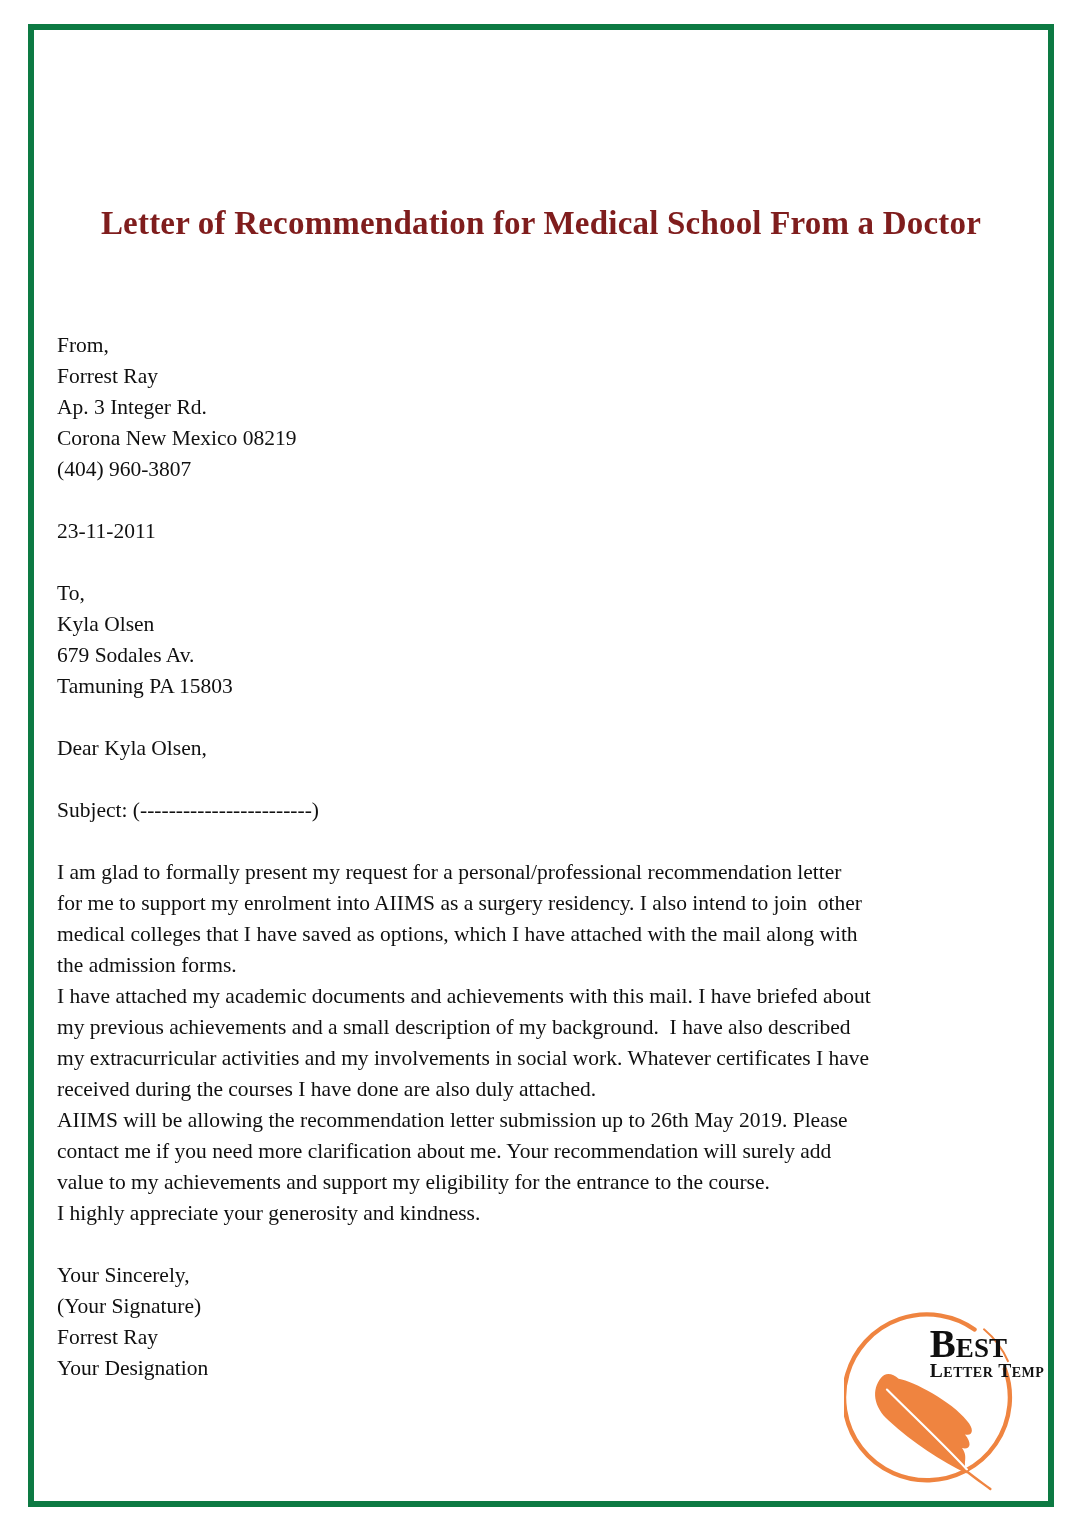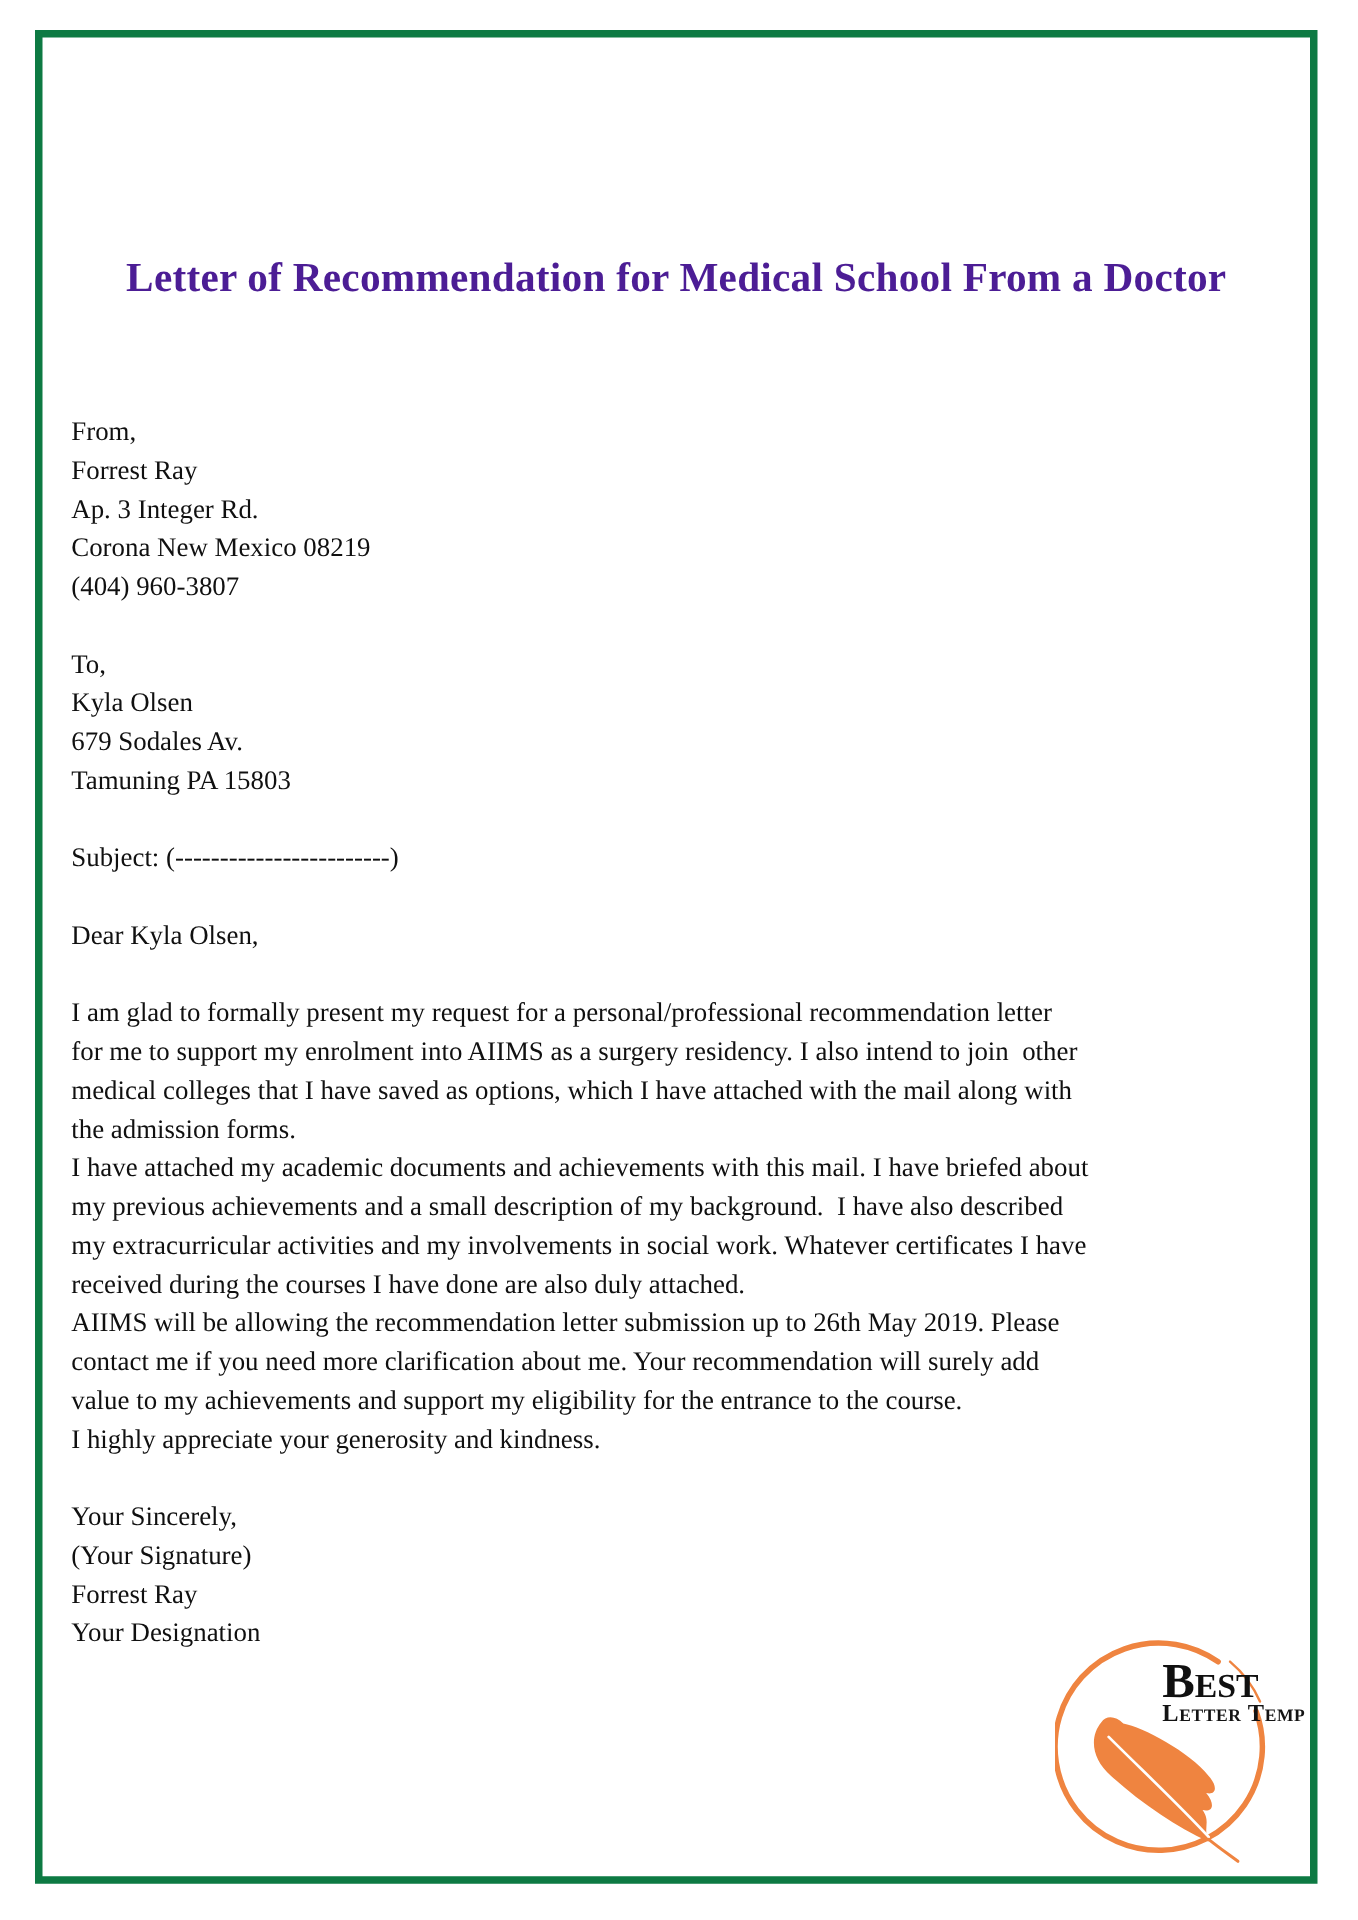--- a/index.html
+++ b/index.html
@@ -23,21 +23,21 @@
     border:6px solid var(--green);
     background:#ffffff;
   }
   .letter-title{
     margin-top:174px;
     text-align:center;
     font-size:33px;
     font-weight:bold;
     letter-spacing:0.2px;
     line-height:38px;
-    color:#4c1d95;
+    color:#7f1d1d;
   }
   .letter-body{
     margin:88px 20px 0 23px;
     font-size:21.5px;
     line-height:31px;
     color:#101010;
     font-family:Liberation Serif, serif;
   }
   .block{margin-bottom:31px;}
   .lines{white-space:pre-wrap;}
@@ -70,29 +70,30 @@
   <h1 class="letter-title">Letter of Recommendation for Medical School From a Doctor</h1>
 
   <div class="letter-body">
 
     <div class="block lines">From,
 Forrest Ray
 Ap. 3 Integer Rd.
 Corona New Mexico 08219
 (404) 960-3807</div>
 
+    <div class="block">23-11-2011</div>
 
     <div class="block lines">To,
 Kyla Olsen
 679 Sodales Av.
 Tamuning PA 15803</div>
 
+    <div class="block">Dear Kyla Olsen,</div>
+
     <div class="block">Subject: (------------------------)</div>
-
-    <div class="block">Dear Kyla Olsen,</div>
 
     <div class="block lines">I am glad to formally present my request for a personal/professional recommendation letter
 for me to support my enrolment into AIIMS as a surgery residency. I also intend to join  other
 medical colleges that I have saved as options, which I have attached with the mail along with
 the admission forms.
 I have attached my academic documents and achievements with this mail. I have briefed about
 my previous achievements and a small description of my background.  I have also described
 my extracurricular activities and my involvements in social work. Whatever certificates I have
 received during the courses I have done are also duly attached.
 AIIMS will be allowing the recommendation letter submission up to 26th May 2019. Please

